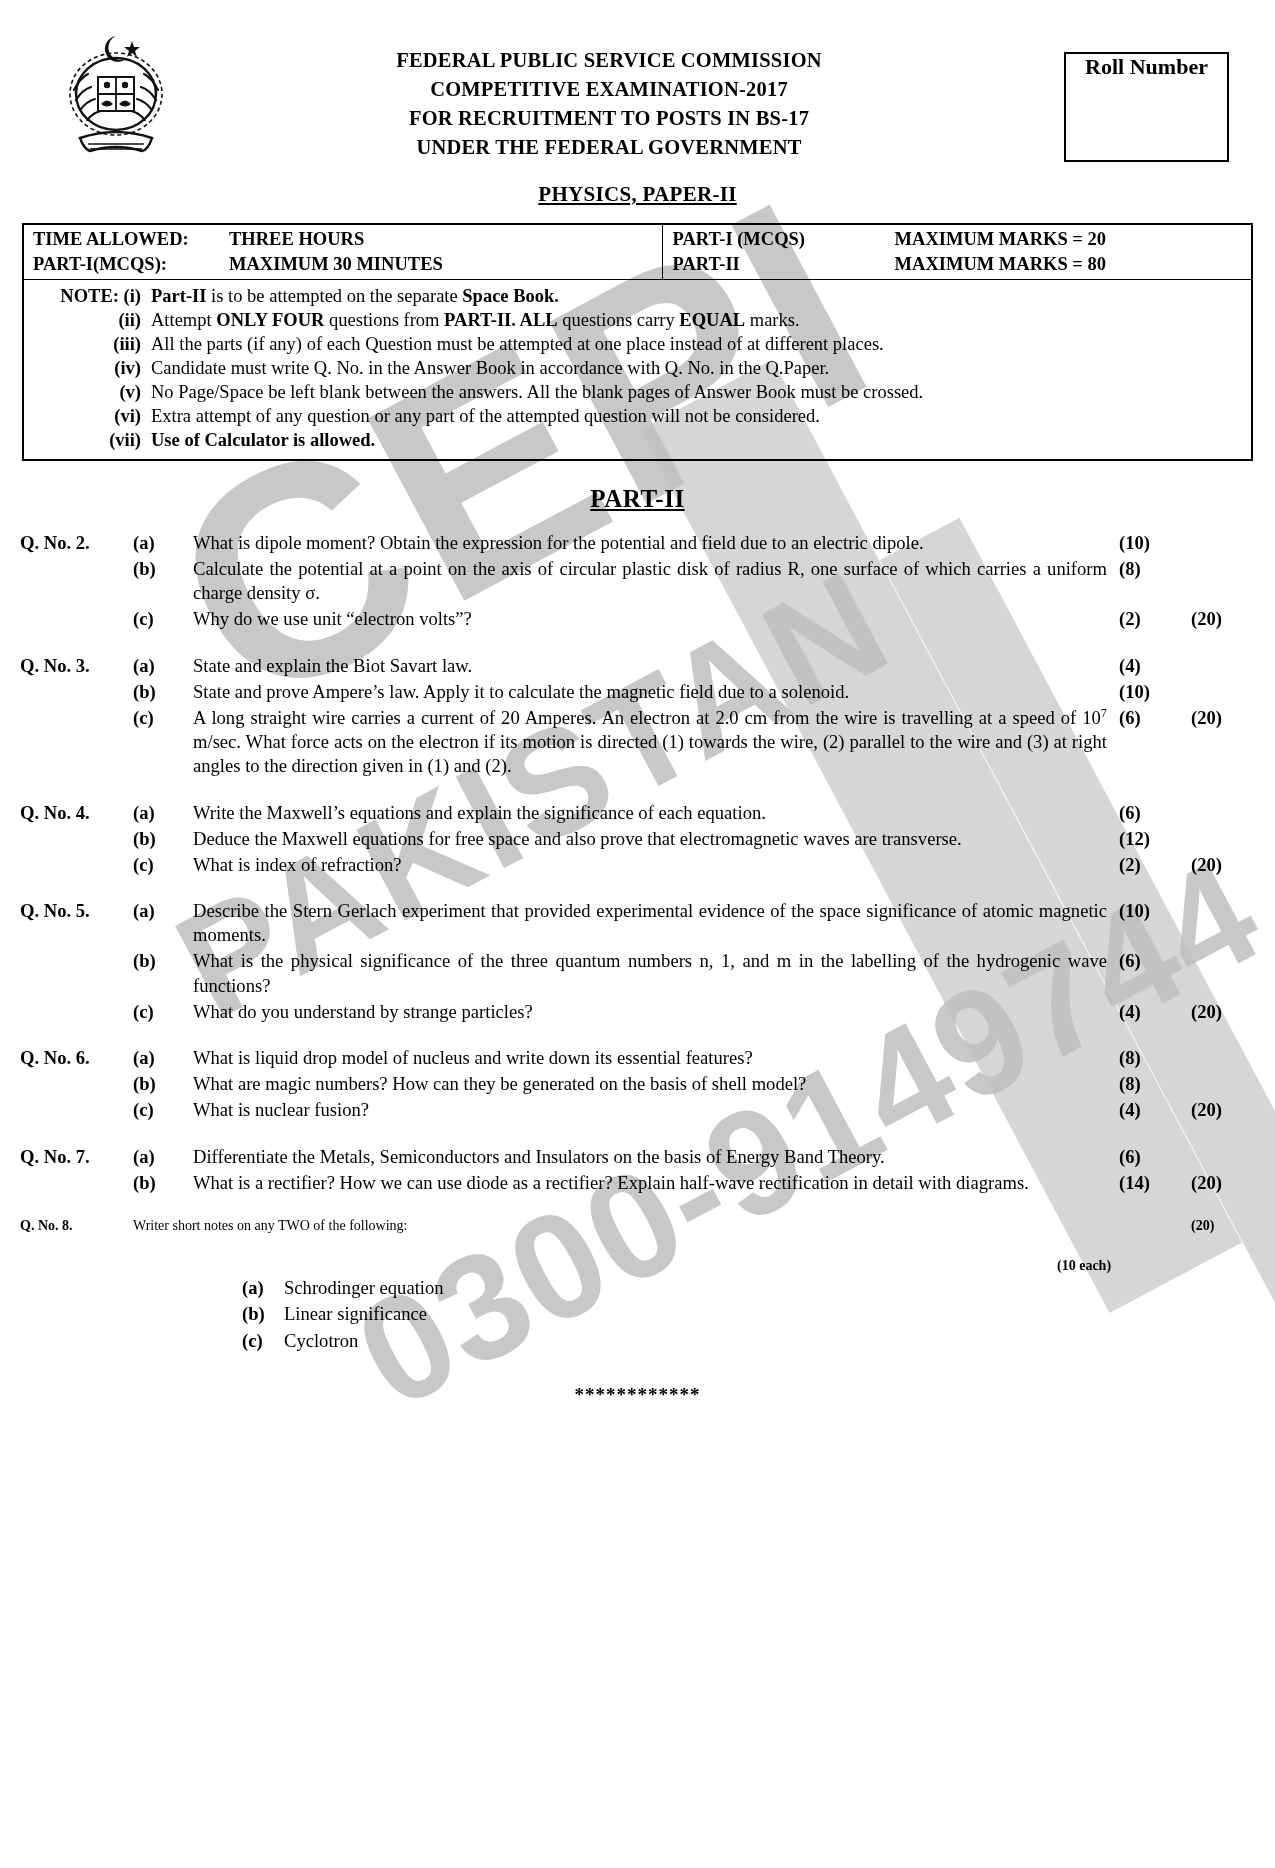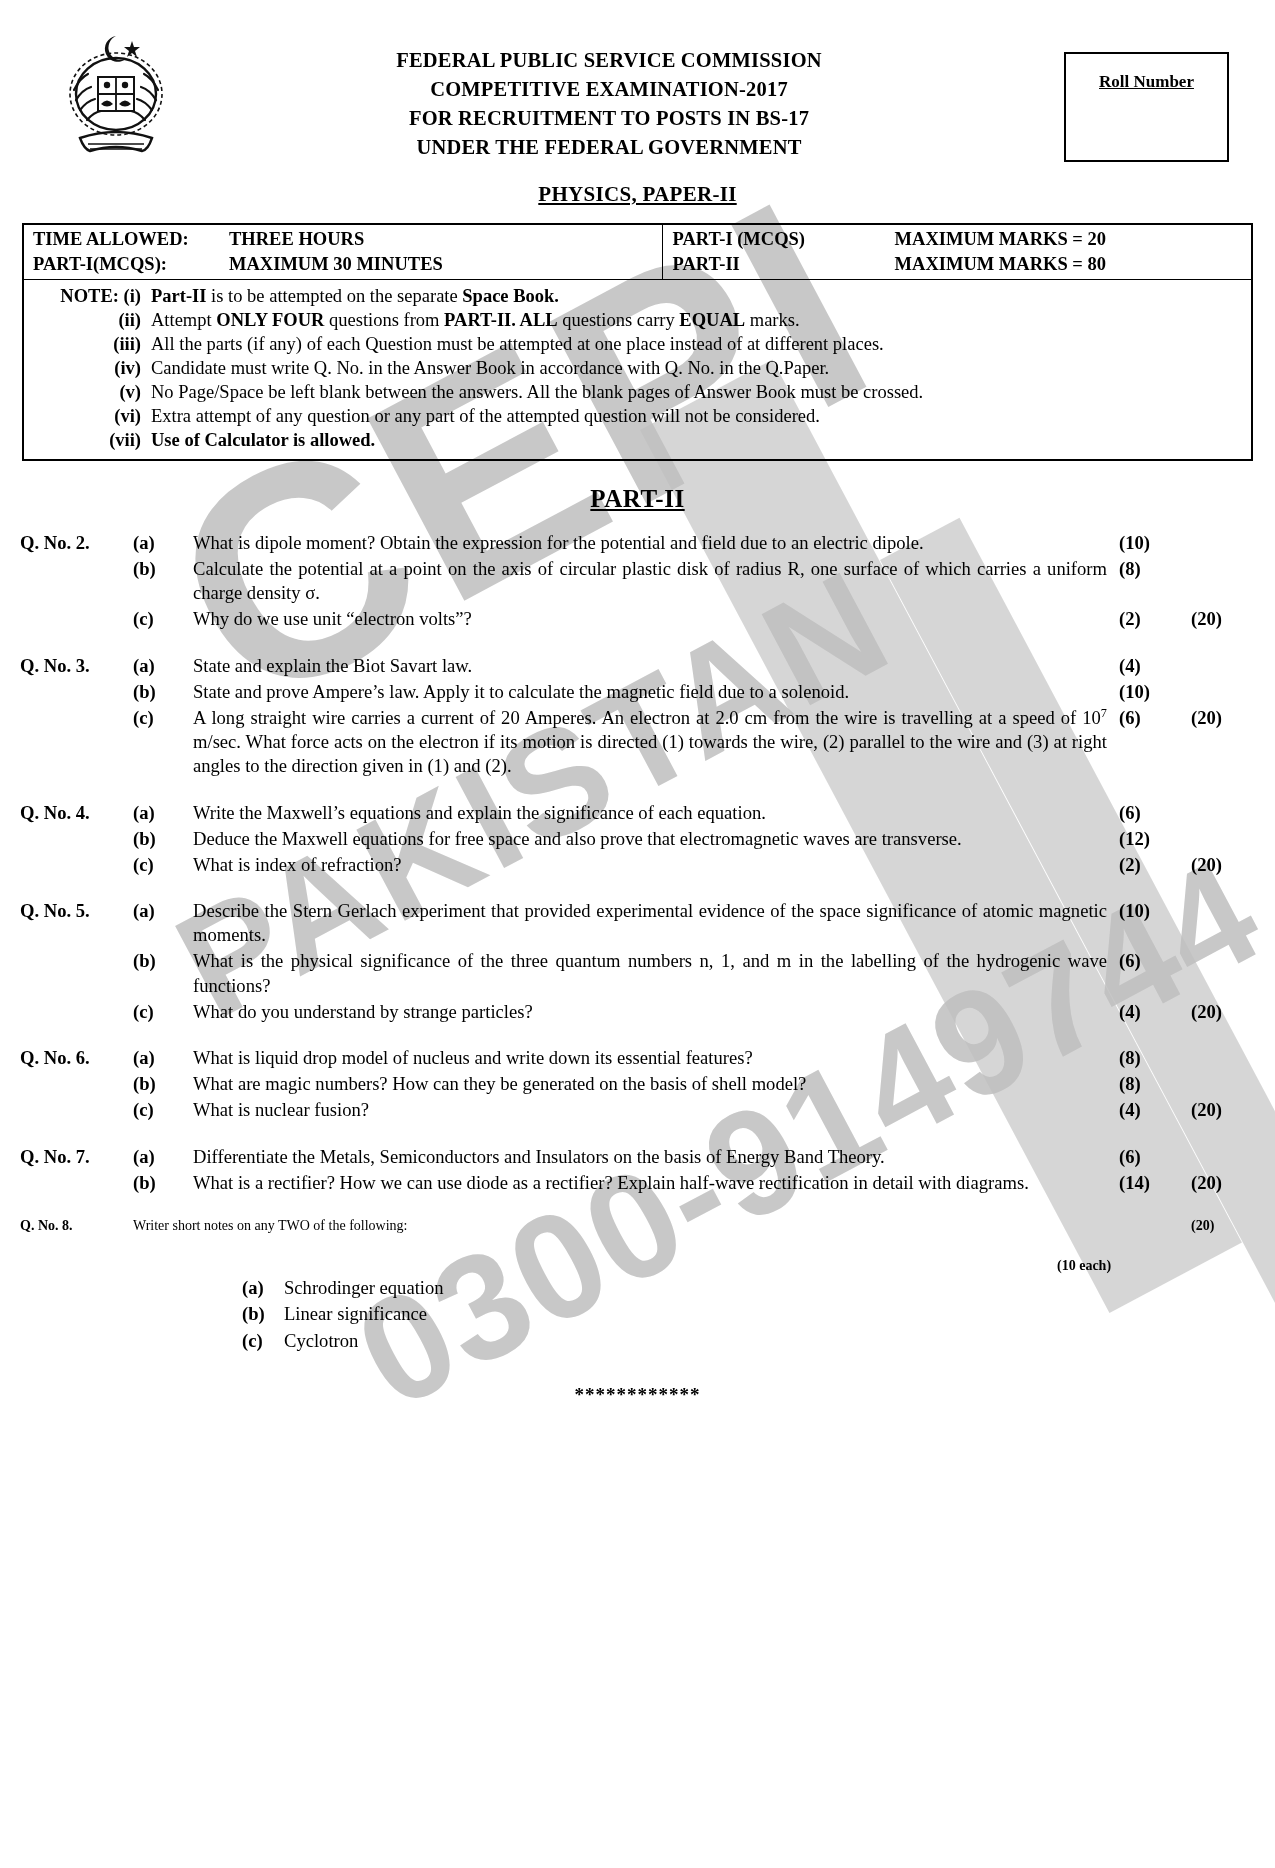--- a/index.html
+++ b/index.html
@@ -76,23 +76,22 @@
   .header-center div { white-space:nowrap; }
 
   .roll-box {
     flex:0 0 165px; width:165px; height:110px;
     border:2px solid #000;
     margin-right:22px; margin-top:26px;
     text-align:center;
   }
   .roll-box span {
     display:inline-block;
-    font-weight:700; font-size:17px;
-    text-decoration:underline;
-    margin-top:18px;
+    font-weight:700; font-size:22px;
+    margin-top:0;
   }
 
   .paper-title {
     text-align:center;
     font-weight:700; font-size:21px;
     text-decoration:underline;
     margin-top:18px;
     letter-spacing:.3px;
   }
 

